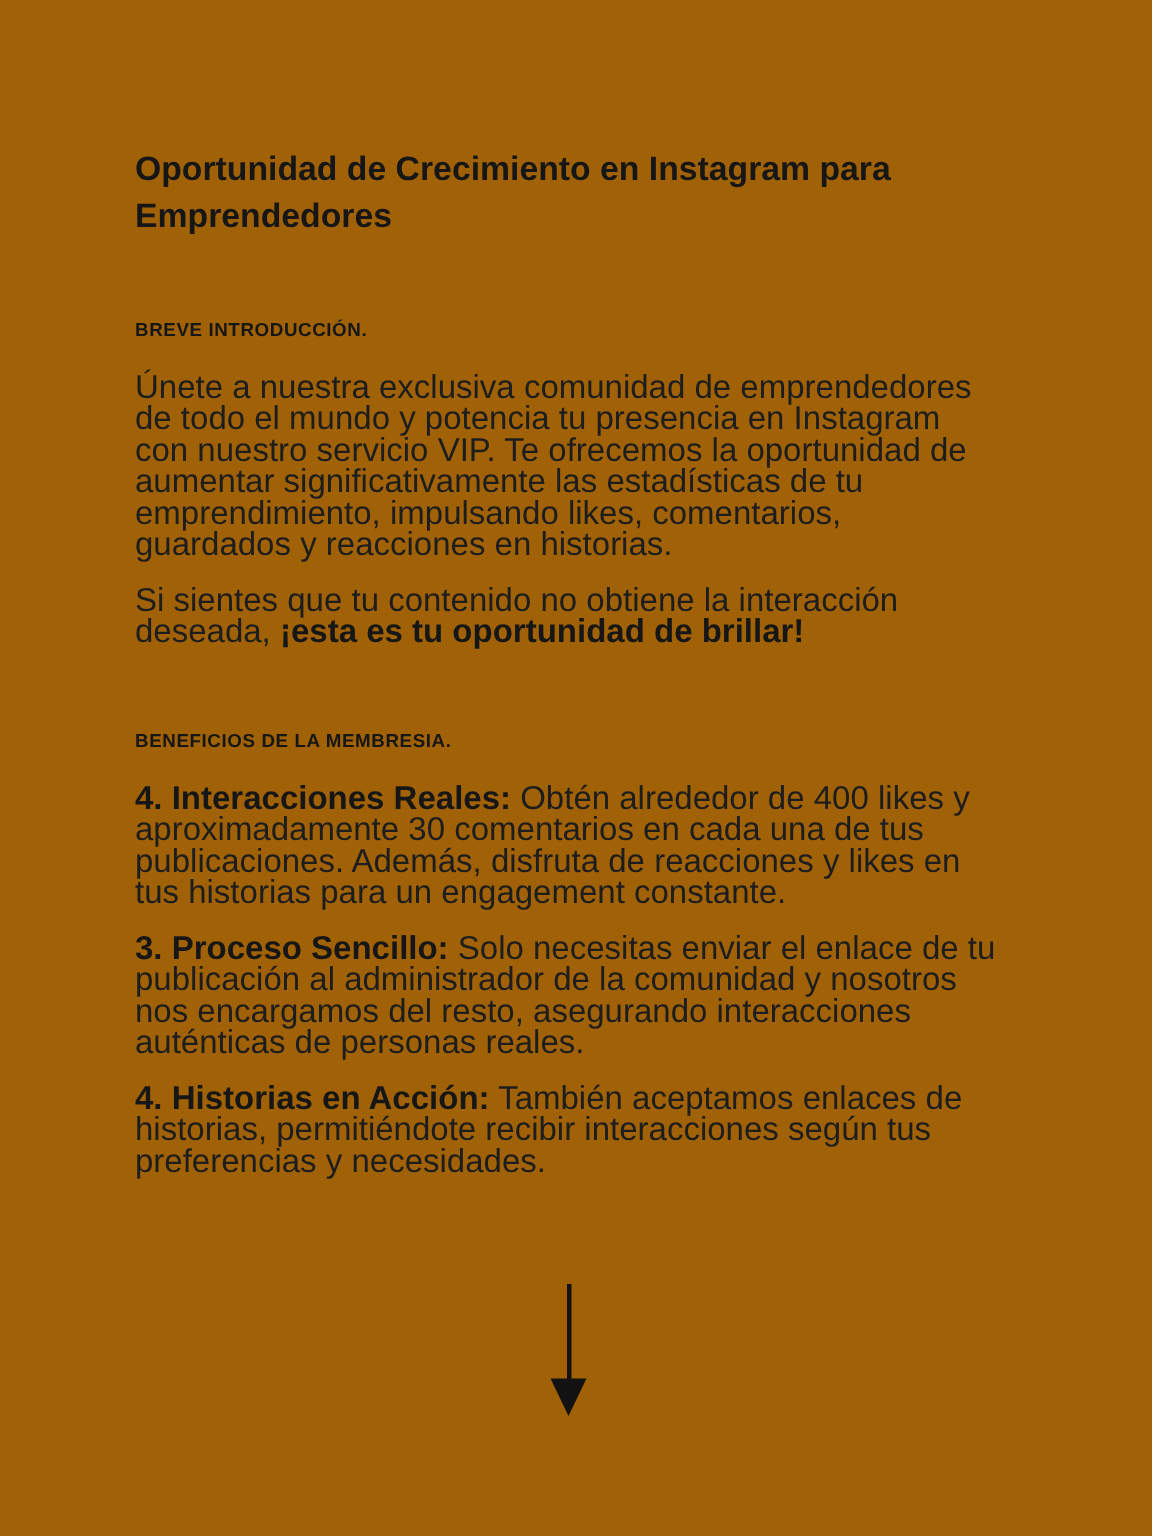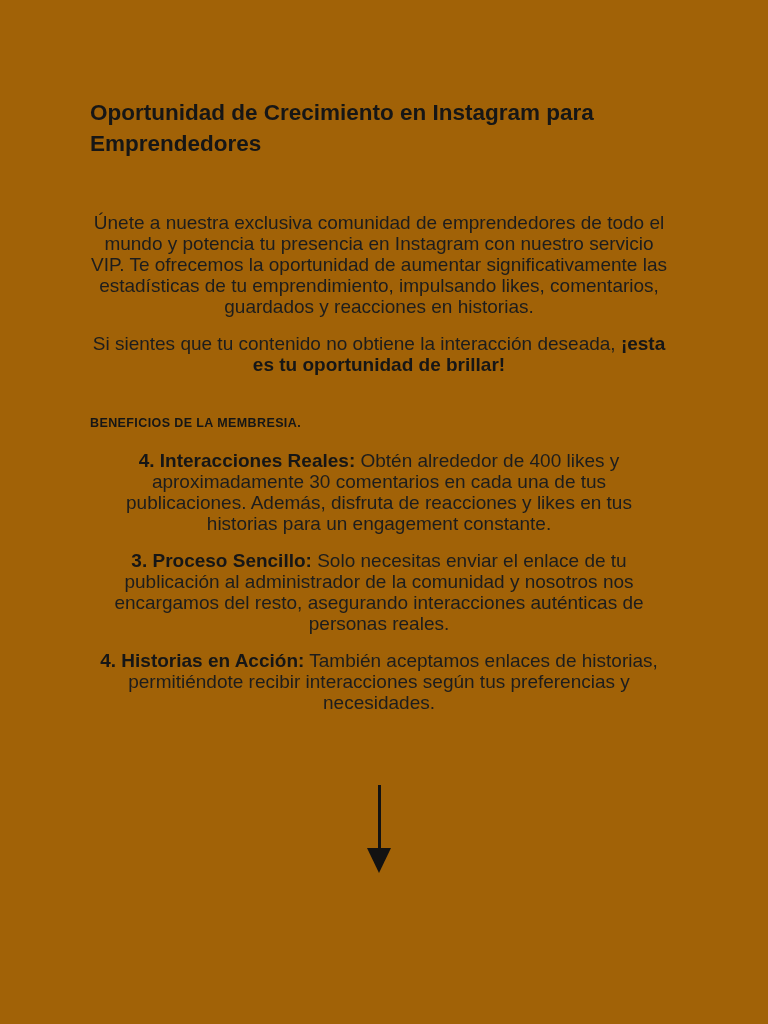--- a/index.html
+++ b/index.html
@@ -35,28 +35,27 @@
   .eyebrow {
     margin: 0 0 18px 0;
     font-size: 12.5px;
     line-height: 17px;
     font-weight: 700;
     letter-spacing: 0.4px;
     color: #161616;
   }
   .body {
     margin: 0 0 16px 0;
-    font-size: 19px;
+    font-size: 22px;
     line-height: 21px;
     font-weight: 400;
     color: #1d1d1d;
-    text-align: center;
   }
   .body strong { color: #161616; }
-  .mb-lg { margin-bottom: 40px; }
+  .mb-lg { margin-bottom: 55px; }
   .arrow {
     margin-top: 72px;
     display: flex;
     flex-direction: column;
     align-items: center;
     width: 100%;
   }
   .arrow-shaft {
     width: 3px;
     height: 64px;
@@ -72,20 +71,21 @@
   }
 </style>
 </head>
 <body>
 
 <div class="page">
   <div class="content">
 
     <h1 class="title">Oportunidad de Crecimiento en Instagram para Emprendedores</h1>
 
+    <h2 class="eyebrow">BREVE INTRODUCCIÓN.</h2>
 
     <p class="body">Únete a nuestra exclusiva comunidad de emprendedores de todo el mundo y potencia tu presencia en Instagram con nuestro servicio VIP. Te ofrecemos la oportunidad de aumentar significativamente las estadísticas de tu emprendimiento, impulsando likes, comentarios, guardados y reacciones en historias.</p>
 
     <p class="body mb-lg"><span>Si sientes que tu contenido no obtiene la interacción deseada, </span><strong>¡esta es tu oportunidad de brillar!</strong></p>
 
     <h2 class="eyebrow">BENEFICIOS DE LA MEMBRESIA.</h2>
 
     <p class="body"><strong>4. Interacciones Reales:</strong><span> Obtén alrededor de 400 likes y aproximadamente 30 comentarios en cada una de tus publicaciones. Además, disfruta de reacciones y likes en tus historias para un engagement constante.</span></p>
 
     <p class="body"><strong>3. Proceso Sencillo:</strong><span> Solo necesitas enviar el enlace de tu publicación al administrador de la comunidad y nosotros nos encargamos del resto, asegurando interacciones auténticas de personas reales.</span></p>

